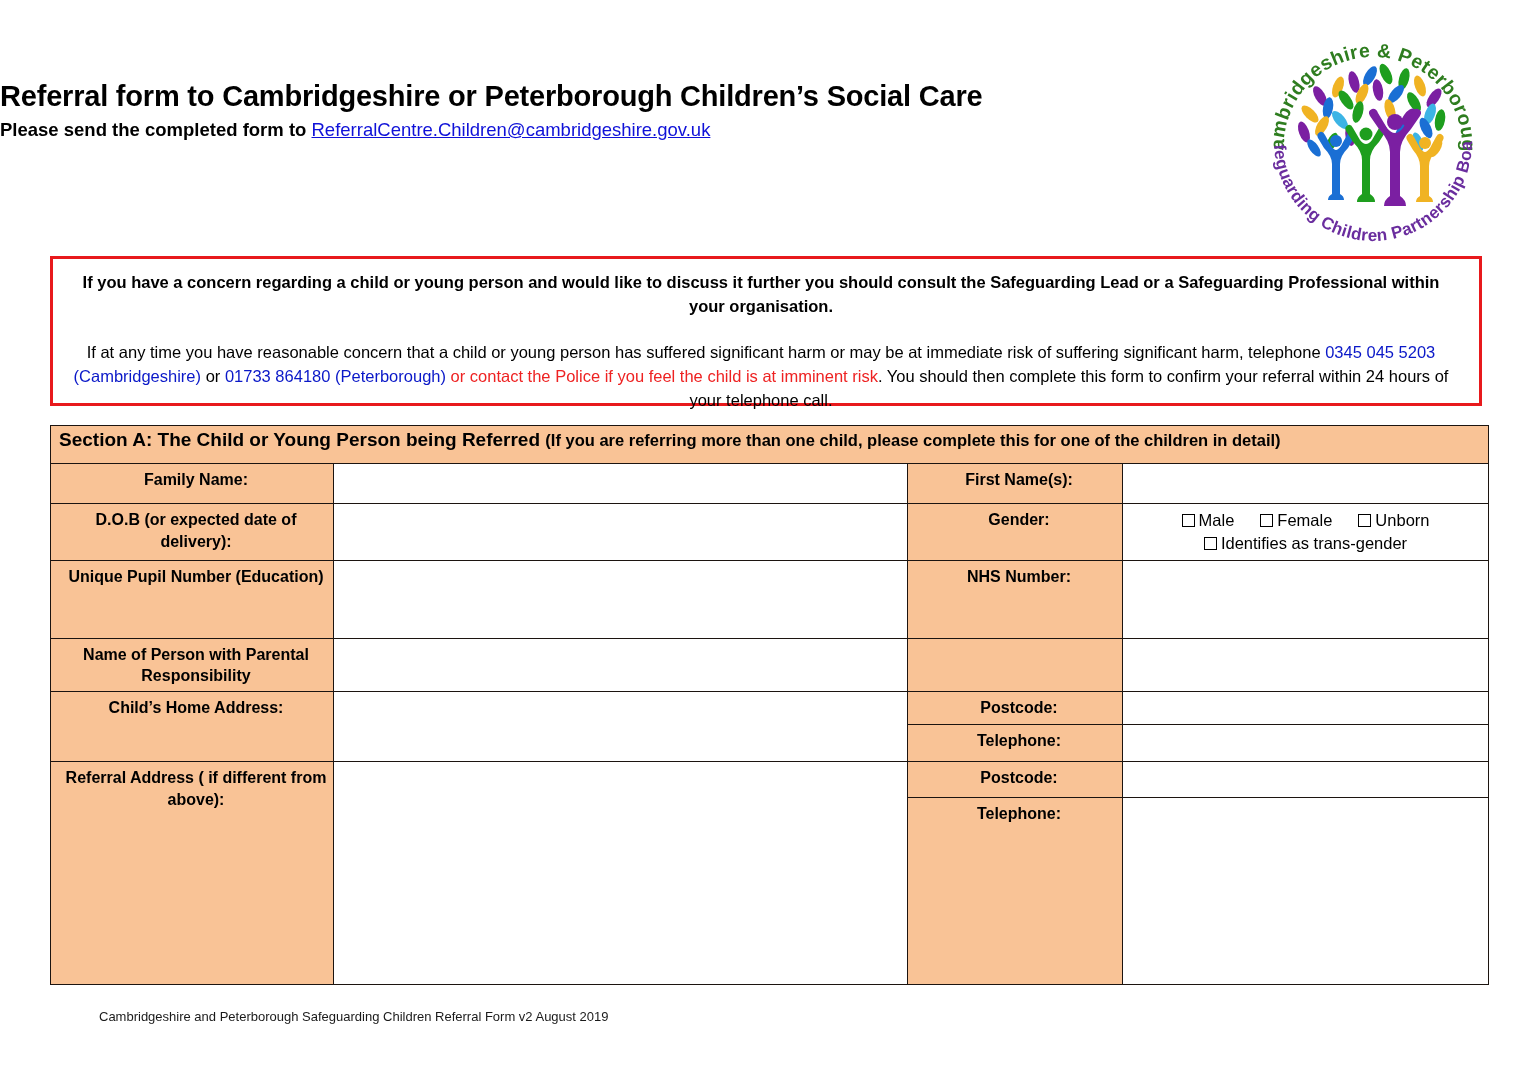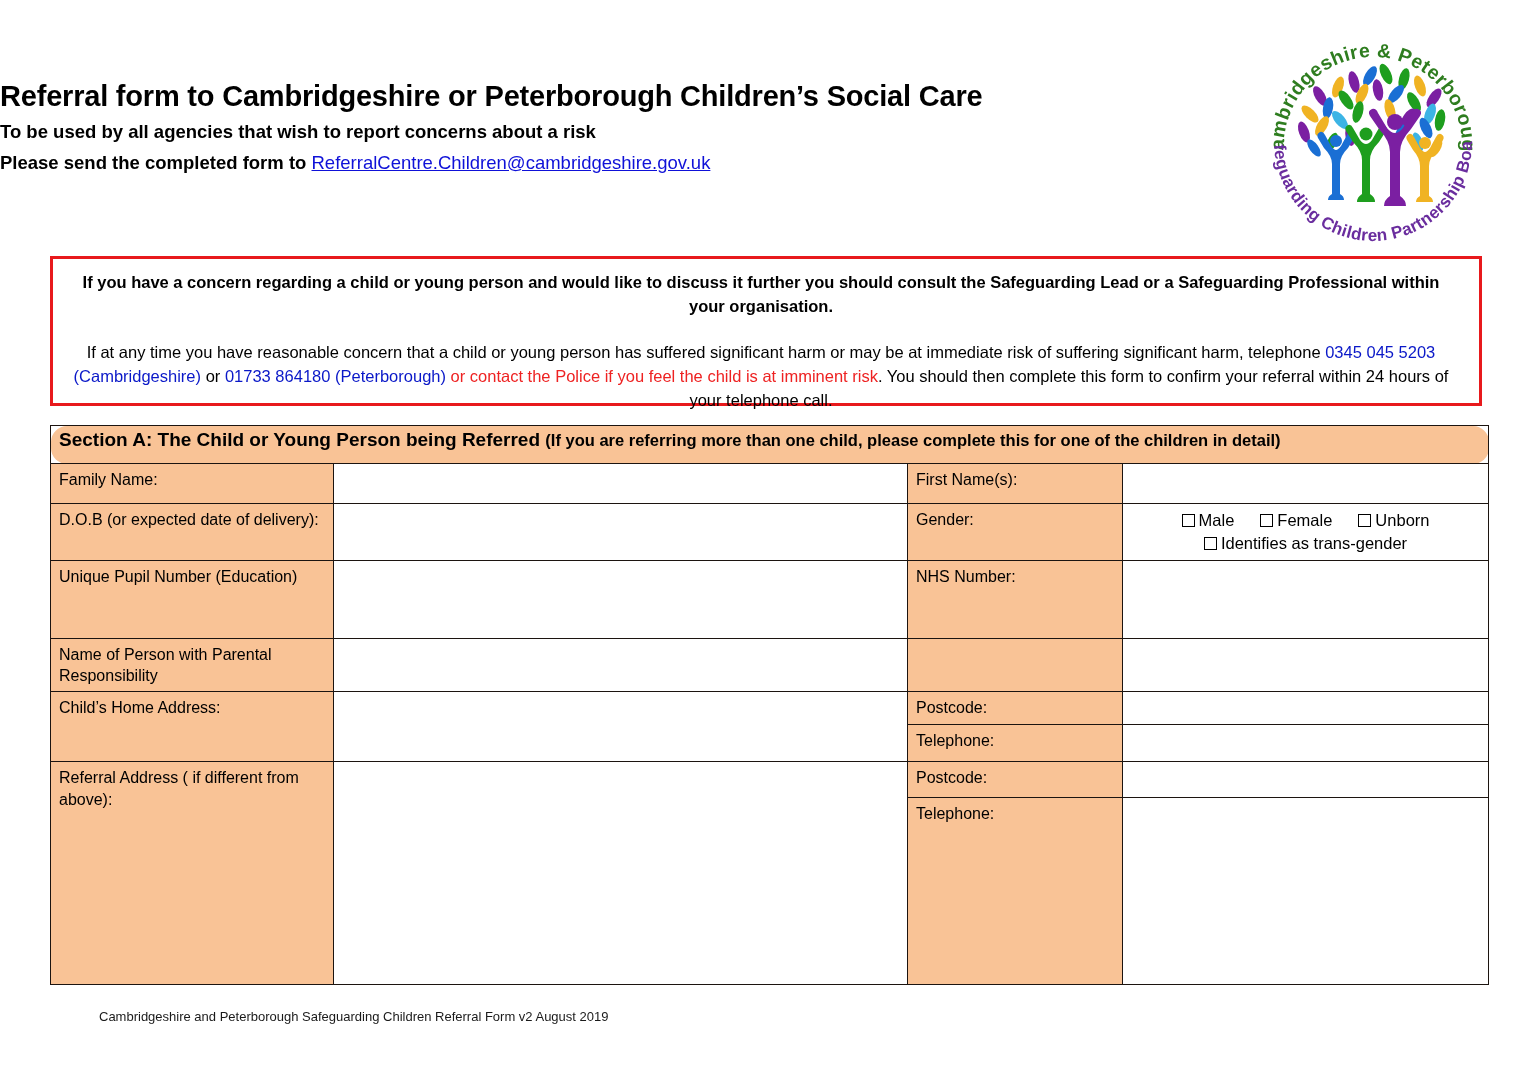--- a/index.html
+++ b/index.html
@@ -109,32 +109,32 @@
     padding: 0;
     vertical-align: top;
   }
   .sec-head {
     background: #f9c396;
     height: 31px;
     padding: 3px 7px 3px 8px !important;
     font-size: 19px;
     font-weight: bold;
     white-space: nowrap;
-    border-radius: 16px;
   }
   .sec-head .sec-sub {
     font-size: 16.5px;
     font-weight: bold;
   }
   .lbl {
     background: #f9c396;
     font-size: 16px;
-    font-weight: normal;
+    font-weight: bold;
     padding: 5px 0 4px 8px !important;
     line-height: 1.35;
+    text-align: center;
   }
   .val {
     background: #ffffff;
   }
   .gender-cell {
     background: #ffffff;
     font-size: 16.5px;
     font-weight: normal;
     text-align: center;
     padding: 5px 8px 4px 8px !important;
@@ -163,21 +163,20 @@
     color: #1a1a1a;
   }
 </style>
 </head>
 <body>
 
 <div class="page">
 
   <div class="header">
     <h1 class="title-main">Referral form to Cambridgeshire or Peterborough Children’s Social Care</h1>
-    <p class="title-sub">To be used by all agencies that wish to report concerns about a risk</p>
     <p class="title-sub2"><span>Please send the completed form to </span><a class="email-link" href="#">ReferralCentre.Children@cambridgeshire.gov.uk</a></p>
   </div>
 
   <div class="logo">
     <svg viewBox="0 0 230 218" xmlns="http://www.w3.org/2000/svg">
       <defs>
         <path id="arcTop" d="M 26,122 A 89,89 0 0 1 204,122" fill="none"></path>
         <path id="arcBot" d="M 16,118 A 99,99 0 0 0 214,118" fill="none"></path>
       </defs>
 

